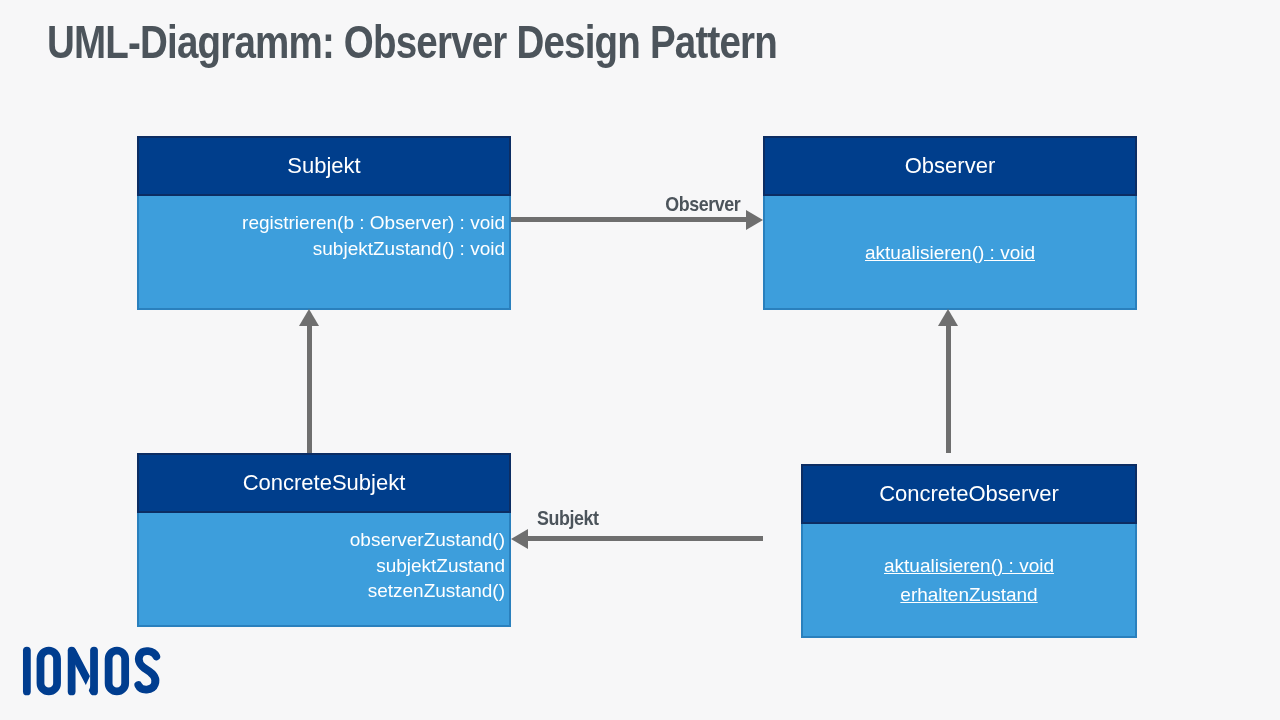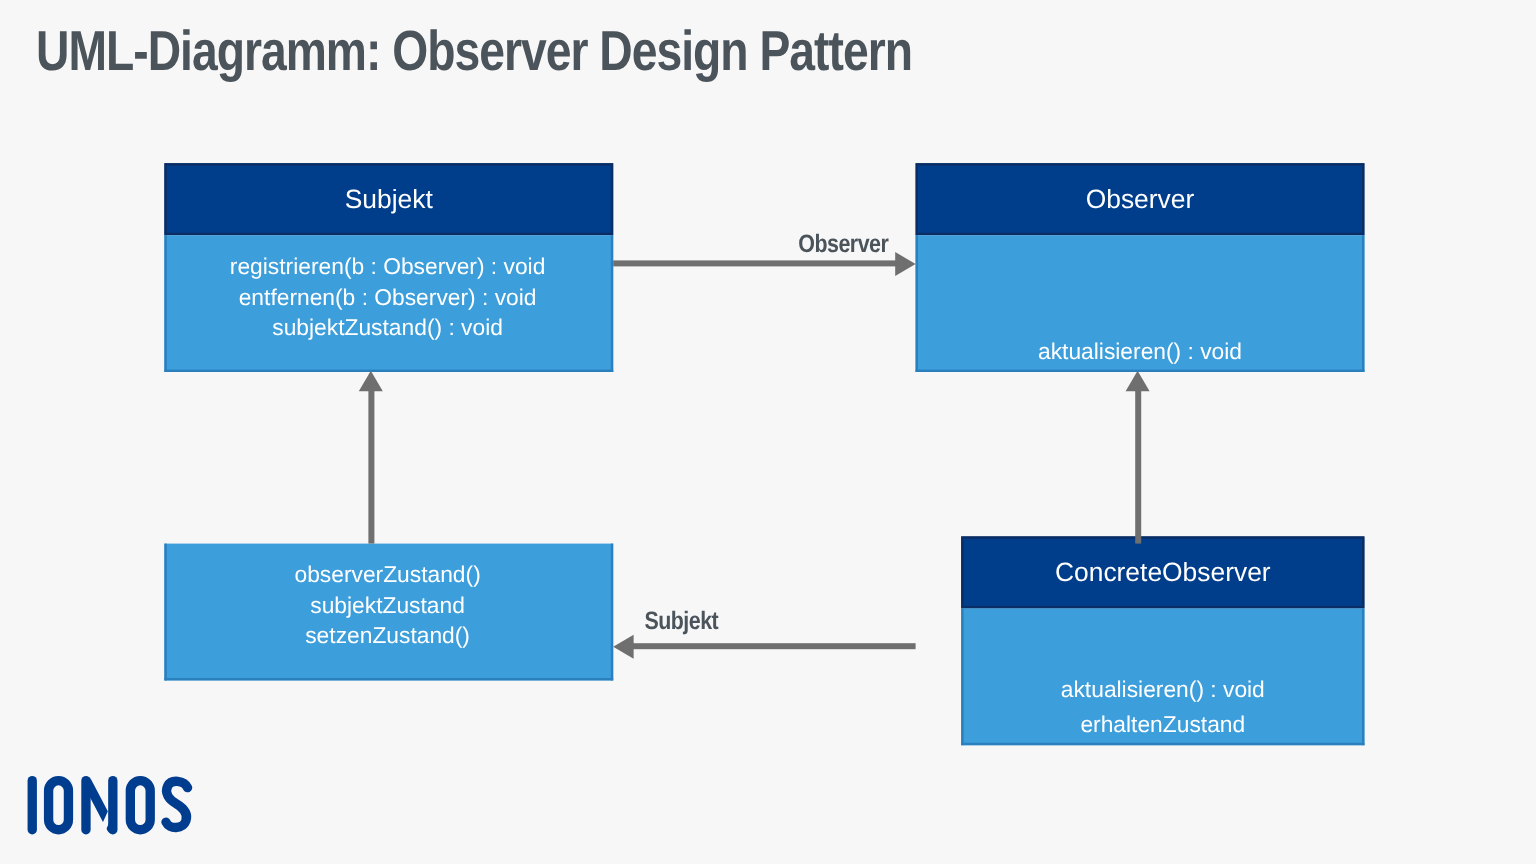--- a/index.html
+++ b/index.html
@@ -10,21 +10,21 @@
     width: 1280px;
     height: 720px;
     position: relative;
     background: #f7f7f8;
     font-family: "Liberation Sans", sans-serif;
     overflow: hidden;
   }
   
   .page-title {
     position: absolute;
-    left: 30px;
+    left: 47px;
     top: 14px;
     white-space: nowrap;
   }
   .page-title .condensed {
     display: inline-block;
     transform: scaleX(0.82);
     transform-origin: left top;
     font-size: 47px;
     font-weight: bold;
     letter-spacing: -1px;
@@ -51,36 +51,37 @@
   .class-body {
     box-sizing: border-box;
     height: 114px;
     background: #3d9edc;
     border: 2px solid #2a80bd;
     border-top: none;
     color: #ffffff;
     font-size: 19px;
   }
   .class-body.align-left {
-    padding: 14px 14px 0 12px;
+    padding: 14px 4px 0 12px;
     line-height: 25.5px;
-    text-align: center;
+    text-align: right;
   }
   .class-body.align-center {
     display: flex;
     flex-direction: column;
     align-items: center;
-    justify-content: flex-end;
+    justify-content: center;
     line-height: 29px;
     text-align: center;
+    text-decoration: underline;
   }
   #box-subjekt          { left: 137px; top: 136px; }
   #box-observer         { left: 763px; top: 136px; }
   #box-concrete-subjekt { left: 137px; top: 453px; }
-  #box-concrete-observer{ left: 763px; top: 447px; padding-left: 38px; }
+  #box-concrete-observer{ left: 763px; top: 464px; padding-left: 38px; }
   
   .shaft-h {
     position: absolute;
     height: 5px;
     background: #6f6f6f;
   }
   .shaft-v {
     position: absolute;
     width: 5px;
     background: #6f6f6f;
@@ -137,35 +138,37 @@
 <div class="page-title">
   <span class="condensed">UML-Diagramm: Observer Design Pattern</span>
 </div>
 
 <div class="class-box" id="box-subjekt">
   <div class="class-header">
     <span>Subjekt</span>
   </div>
   <div class="class-body align-left">
     <div>registrieren(b : Observer) : void</div>
-    <div>entfernen(b : Observer) : void</div>
     <div>subjektZustand() : void</div>
   </div>
 </div>
 
 <div class="class-box" id="box-observer">
   <div class="class-header">
     <span>Observer</span>
   </div>
   <div class="class-body align-center">
     <div>aktualisieren() : void</div>
   </div>
 </div>
 
 <div class="class-box" id="box-concrete-subjekt">
+  <div class="class-header">
+    <span>ConcreteSubjekt</span>
+  </div>
   <div class="class-body align-left">
     <div>observerZustand()</div>
     <div>subjektZustand</div>
     <div>setzenZustand()</div>
   </div>
 </div>
 
 <div class="class-box" id="box-concrete-observer">
   <div class="class-header">
     <span>ConcreteObserver</span>

